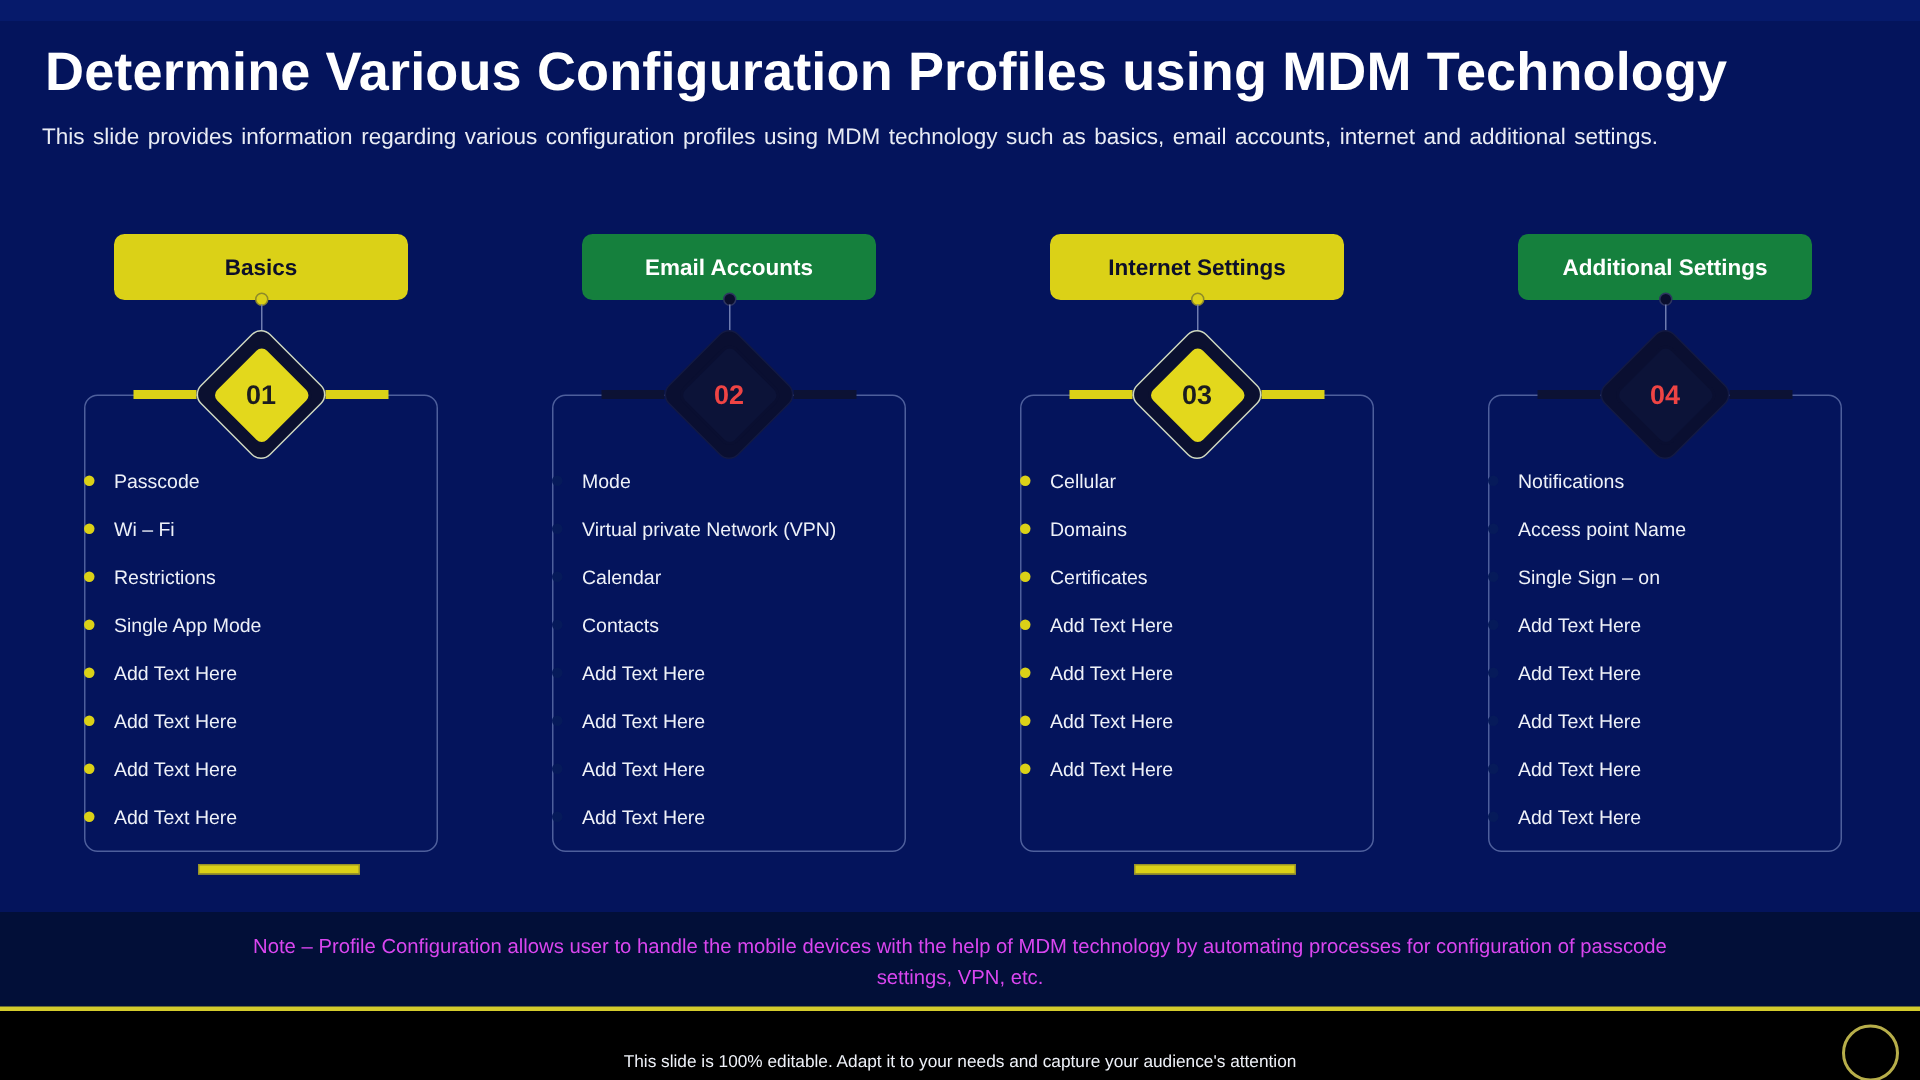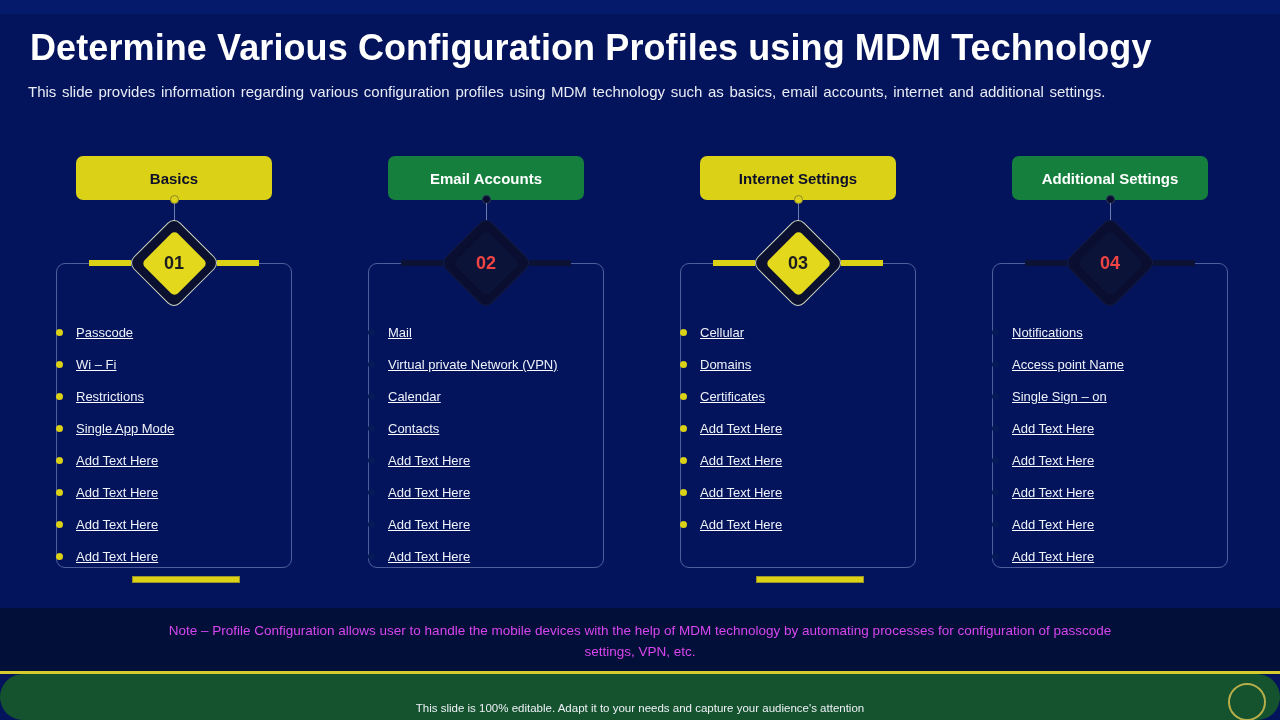--- a/index.html
+++ b/index.html
@@ -171,23 +171,22 @@
     font-weight: bold;
     line-height: 22px;
   }
   .diamond-num.accent { color: #1b1c20; }
   .diamond-num.dark   { color: #ef4444; }
 
   
   .list {
     position: absolute;
     left: 38px;
-    top: 160px;
+    top: 148px;
     width: 250px;
-    text-decoration: underline;
   }
   .list-item {
     display: flex;
     align-items: center;
     height: 32px;
     font-size: 13px;
     color: #eef1f8;
     white-space: nowrap;
   }
   .bullet {
@@ -240,22 +239,21 @@
     background: #d4cb2c;
   }
 
   
   #footer {
     position: absolute;
     left: 0;
     top: 674px;
     width: 1280px;
     height: 46px;
-    background: #14532d;
-    border-radius: 23px;
+    background: #000000;
   }
   #footer-text {
     position: absolute;
     left: 0;
     top: 28px;
     width: 1280px;
     text-align: center;
     font-size: 11.5px;
     color: #eef1f8;
   }
@@ -341,21 +339,21 @@
         <div class="diamond-wrap">
           <div class="side-bar left dark"></div>
           <div class="side-bar right dark"></div>
           <div class="diamond-outer dark"></div>
           <div class="diamond-inner dark"></div>
           <div class="diamond-num dark">02</div>
         </div>
         <div class="list">
           <div class="list-item">
             <span class="bullet dark"></span>
-            <span>Mail</span>
+            <span>Mode</span>
           </div>
           <div class="list-item">
             <span class="bullet dark"></span>
             <span>Virtual  private Network (VPN)</span>
           </div>
           <div class="list-item">
             <span class="bullet dark"></span>
             <span>Calendar</span>
           </div>
           <div class="list-item">

